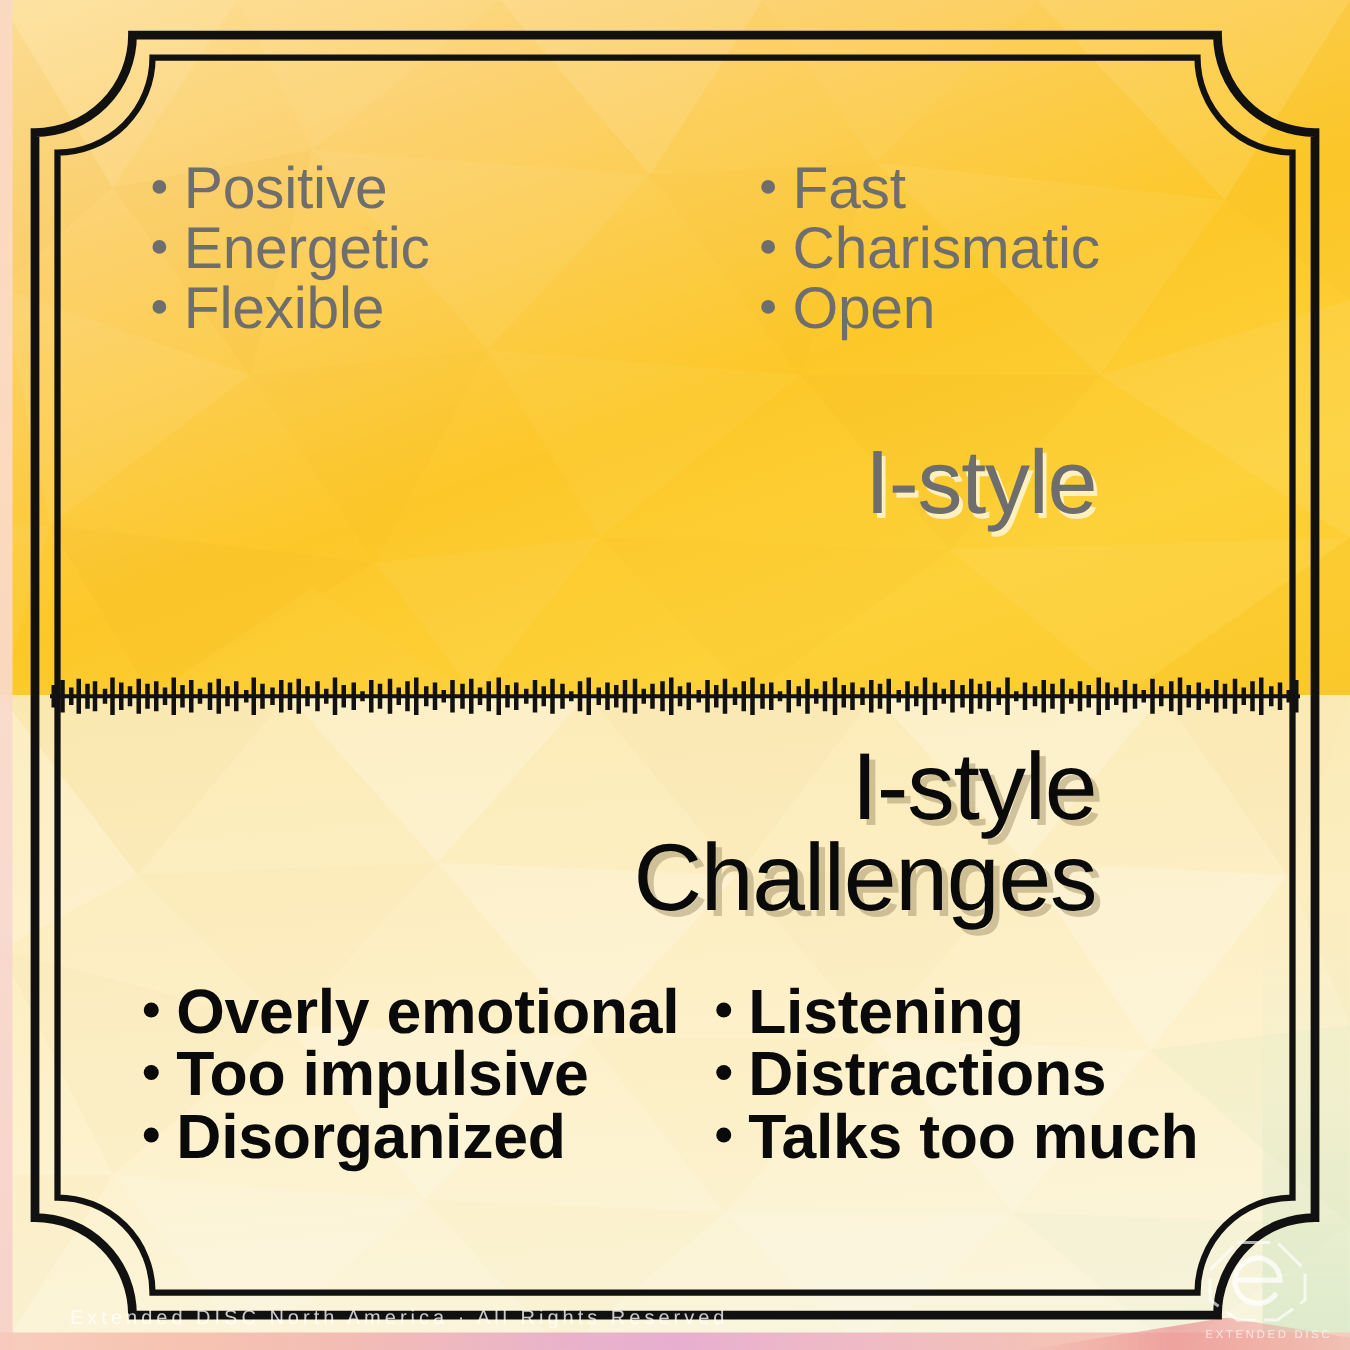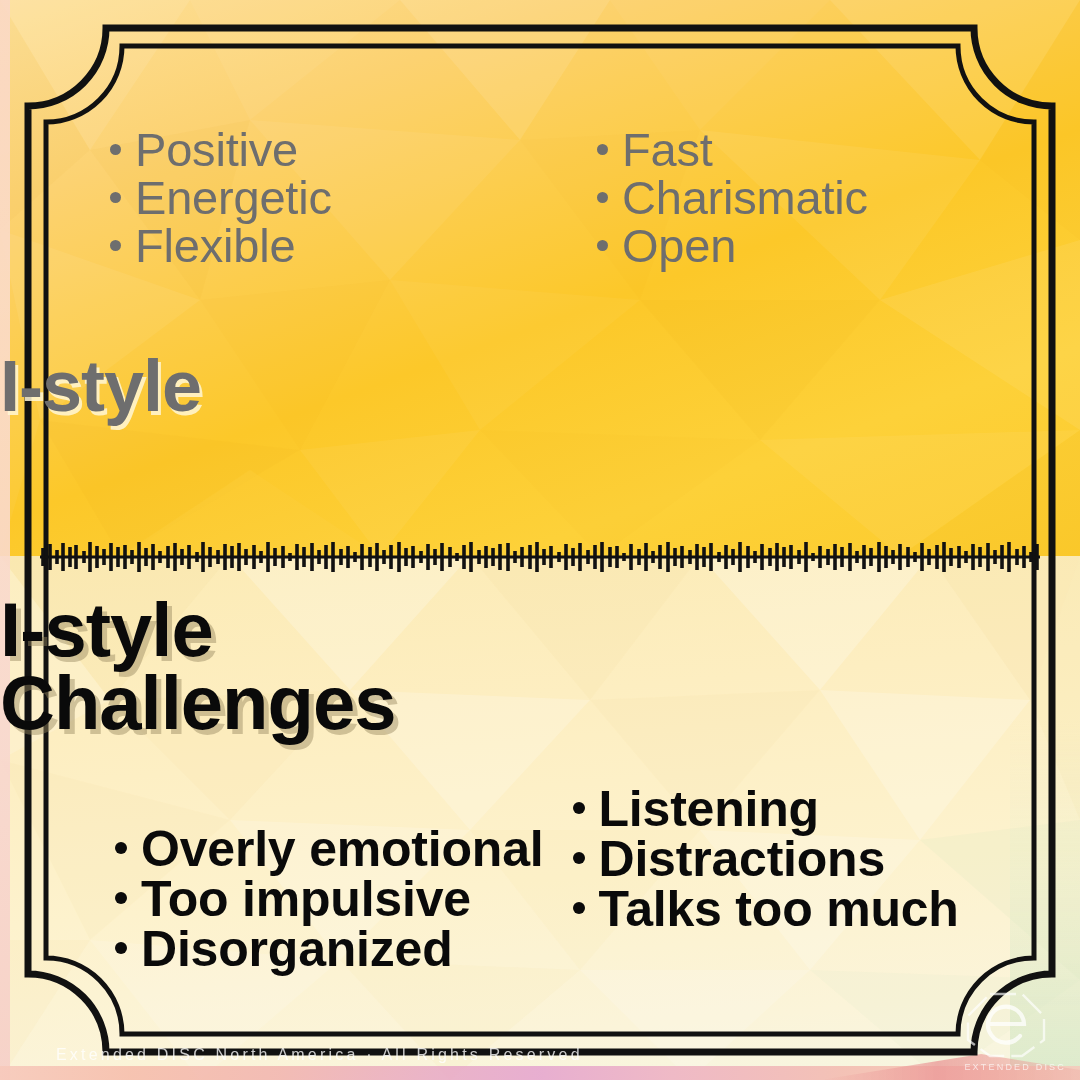--- a/index.html
+++ b/index.html
@@ -79,21 +79,21 @@
   
   #divider {
     position: absolute;
     left: 40px; top: 534px;
     width: 1000px; height: 46px;
   }
 
   
   #top-lists {
     position: absolute;
-    left: 60px; top: 126px;
+    left: 72px; top: 126px;
     width: 960px;
     display: flex;
     gap: 12px;
   }
   #top-lists .col { width: 480px; }
   #top-lists .col.left { padding-left: 50px; }
   #top-lists .col.right { padding-left: 52px; }
 
   .li {
     display: flex;
@@ -121,31 +121,31 @@
   #bottom-lists .li { color: #0a0a0a; font-weight: 600; }
   #bottom-lists .li .dot { background: #0a0a0a; }
 
   #bottom-lists {
     position: absolute;
     left: 60px; top: 784px;
     width: 960px;
     display: flex;
   }
   #bottom-lists .col { width: 480px; }
-  #bottom-lists .col.left { padding-left: 55px; margin-top: 40px; }
+  #bottom-lists .col.left { padding-left: 55px; }
   #bottom-lists .col.right { padding-left: 10px; }
   #bottom-lists .li { font-size: 50px; line-height: 1.0; }
   #bottom-lists .li .dot { width: 12px; height: 12px; top: -12px; }
 
   
   .heading {
     position: absolute;
     left: 0; width: 877px;
-    text-align: left;
-    font-weight: 700;
+    text-align: right;
+    font-weight: 400;
     letter-spacing: -1px;
     line-height: 0.96;
   }
   #heading-strengths {
     top: 352px;
     font-size: 72px;
     color: #6e6e6e;
     text-shadow: 3px 4px 0 rgba(255,247,214,.85);
   }
   #heading-challenges {

